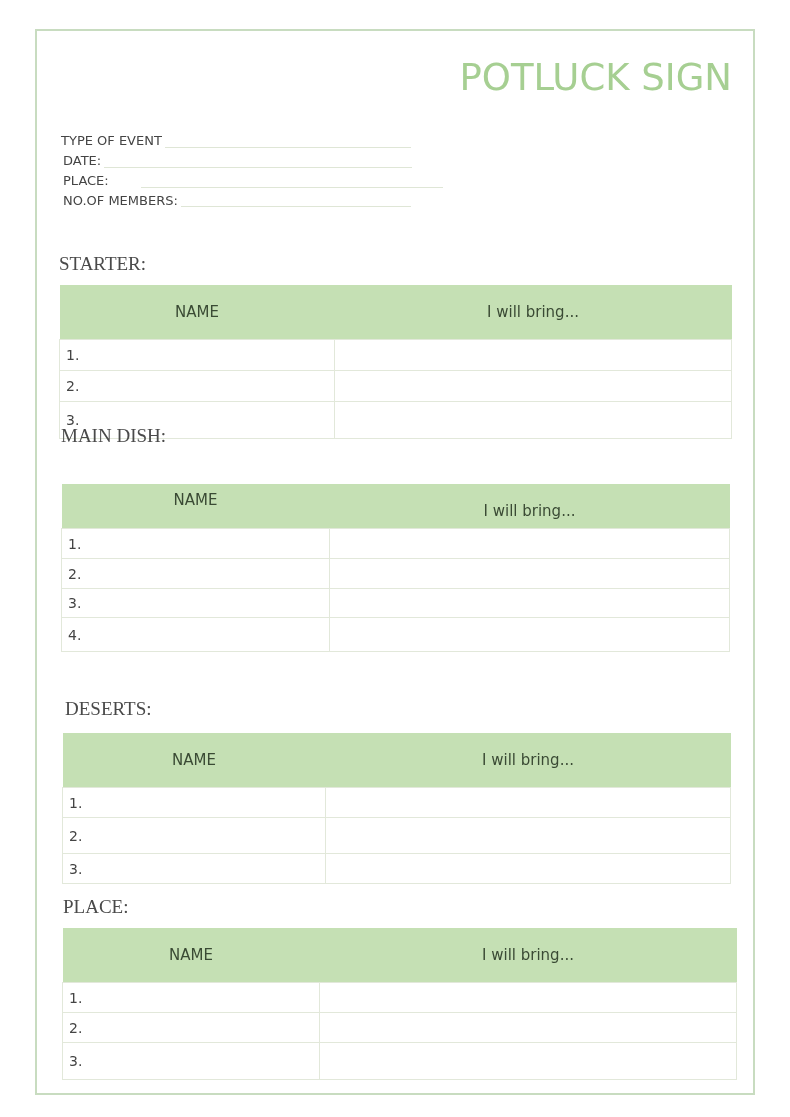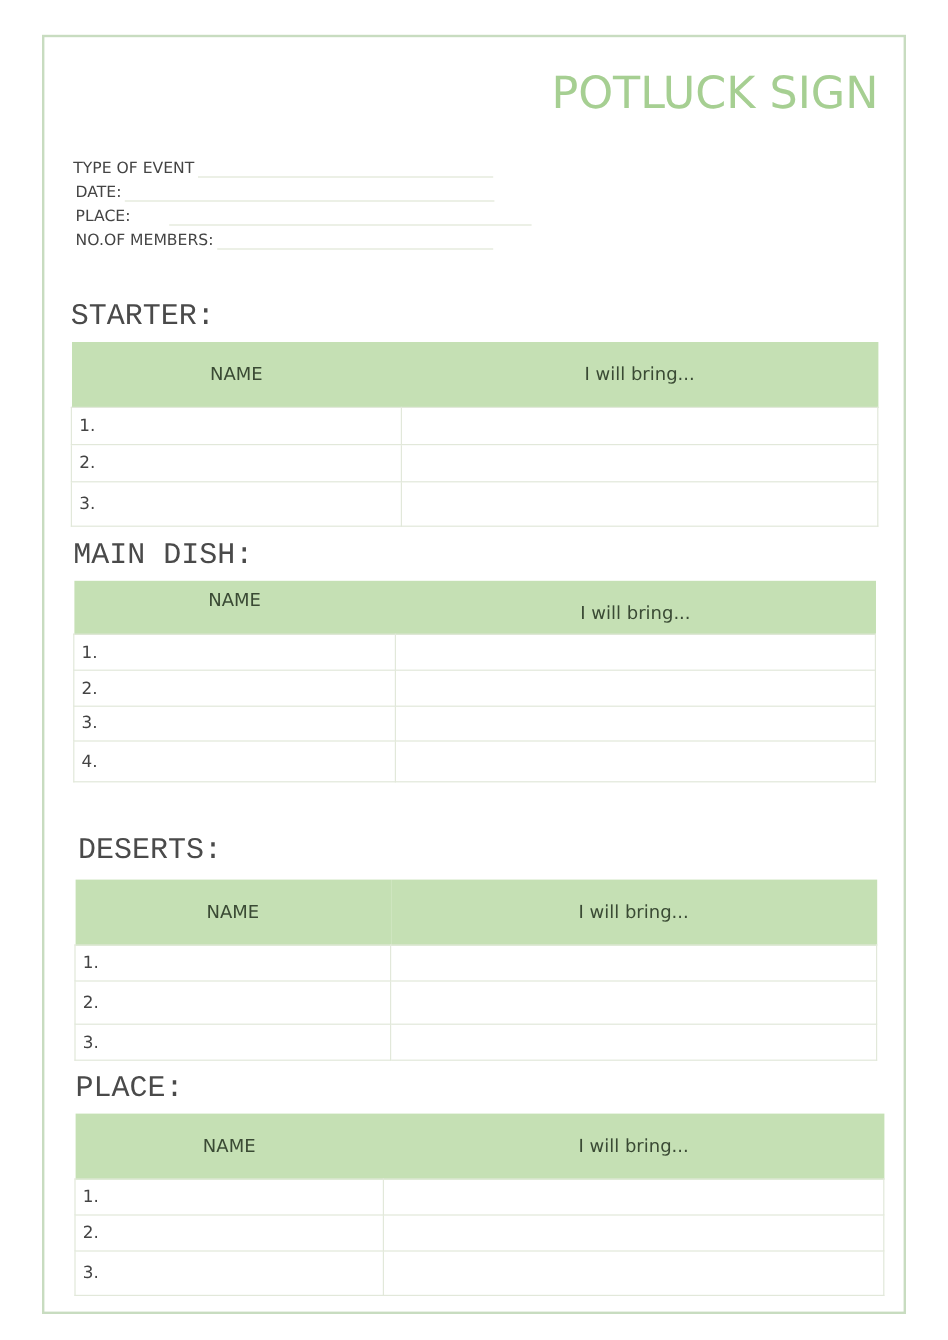--- a/index.html
+++ b/index.html
@@ -5,22 +5,22 @@
     html, body { margin: 0; padding: 0; background: #ffffff; }
     body { width: 790px; height: 1117px; position: relative; overflow: hidden;
            font-family: "DejaVu Sans", sans-serif; color: #444444; }
     .page-border { position: absolute; left: 35px; top: 29px; width: 720px; height: 1066px;
                    border: 2px solid #c8dcc0; box-sizing: border-box; }
     .title { position: absolute; right: 58px; top: 56px; font-size: 37px; color: #a6cf92;
              font-family: "DejaVu Sans", sans-serif; letter-spacing: 0px; line-height: 44px; }
     .info-line { position: absolute; font-size: 13px; font-weight: normal; color: #444444;
                  font-family: "DejaVu Sans", sans-serif; display: flex; align-items: flex-end; height: 16px; }
     .info-line .line { border-bottom: 1px solid #dfe6d6; height: 12px; margin-left: 3px; }
-    .section-title { position: absolute; font-size: 25px; color: #4a4a4a;
-                     font-family: Liberation Mono, monospace; line-height: 24px; }
+    .section-title { position: absolute; font-size: 19px; color: #4a4a4a;
+                     font-family: Liberation Serif, serif; line-height: 24px; }
     .tbl { position: absolute; border-collapse: collapse; table-layout: fixed; }
     .tbl th { background: #c5e0b4; color: #3a4a34; font-weight: normal; font-size: 15px;
               border: none; padding: 18px; font-family: "DejaVu Sans", sans-serif; }
     .tbl td { border: 1px solid #e2e8da; font-size: 14px; color: #444444; padding: 0 0 0 6px;
               font-family: "DejaVu Sans", sans-serif; }
     .tbl td.bring { padding: 0; }
   </style>
 </head>
 <body>
 
@@ -33,21 +33,21 @@
   <span class="line" style="width:246px;"></span>
 </div>
 <div class="info-line" style="left:63px; top:152px;">
   <span>DATE:</span>
   <span class="line" style="width:308px;"></span>
 </div>
 <div class="info-line" style="left:63px; top:172px;gap:29px;">
   <span>PLACE:</span>
   <span class="line" style="width:302px;"></span>
 </div>
-<div class="info-line" style="left:63px; top:192px;">
+<div class="info-line" style="left:63px; top:192px;align-items:center;">
   <span>NO.OF MEMBERS:</span>
   <span class="line" style="width:230px;"></span>
 </div>
 
 <div class="section-title" style="left:59px; top:252px;">STARTER:</div>
 <table class="tbl" style="left:59px; top:285px; width:673px;">
   <colgroup>
       <col style="width:275px">
       <col>
     </colgroup>
@@ -64,21 +64,21 @@
     <td>2.</td>
     <td class="bring"></td>
   </tr>
   <tr style="height:37px;">
     <td>3.</td>
     <td class="bring"></td>
   </tr>
 </tbody>
   </table>
 
-<div class="section-title" style="left:61px; top:451px;">MAIN DISH:</div>
+<div class="section-title" style="left:61px; top:424px;">MAIN DISH:</div>
 <table class="tbl" style="left:61px; top:484px; width:669px;">
   <colgroup>
       <col style="width:268px">
       <col>
     </colgroup>
   <tbody>
       <tr style="height:36px;">
     <th style="padding-top:6px;">NAME</th>
     <th style="padding-bottom:8px;">I will bring...</th>
   </tr>

